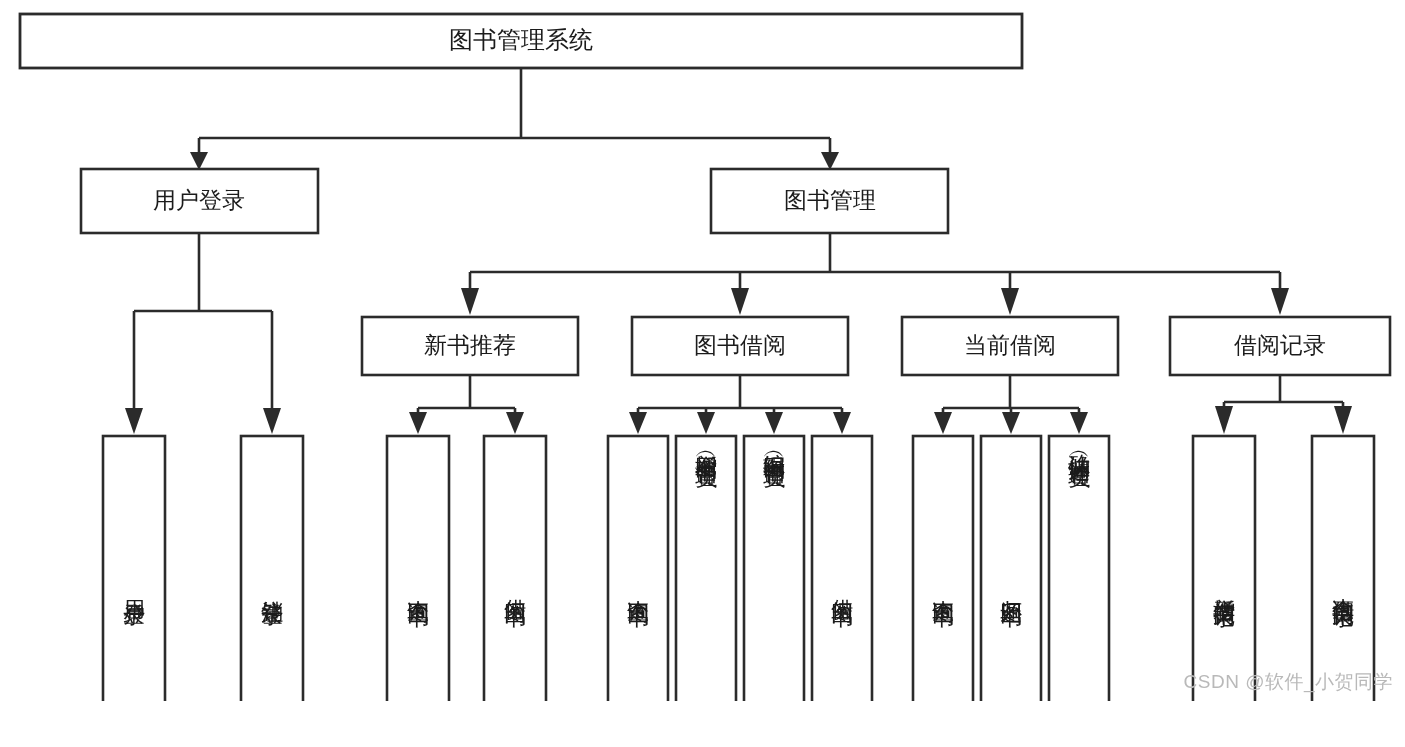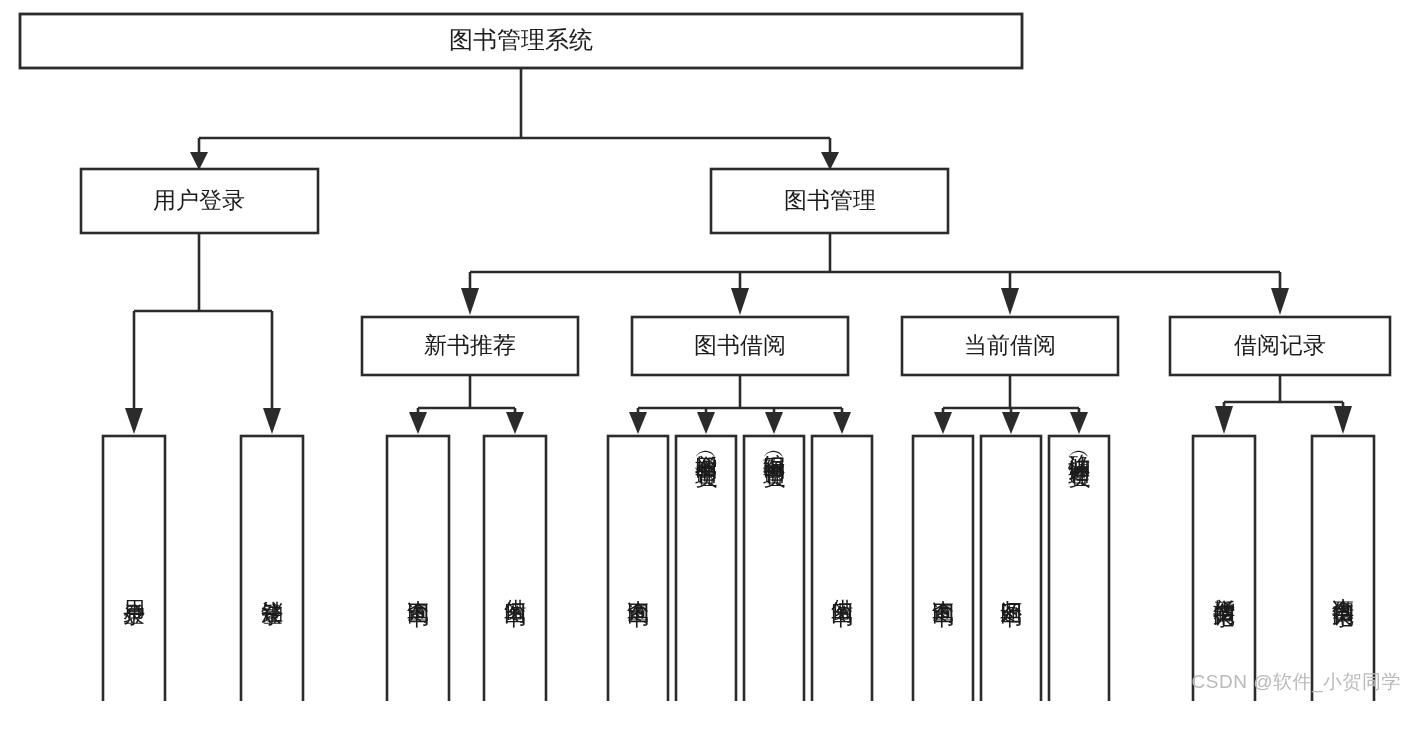--- a/index.html
+++ b/index.html
@@ -73,21 +73,21 @@
     font-family: "Liberation Sans", "DejaVu Sans", sans-serif;
     font-size: 22px;
     line-height: 1.12;
     letter-spacing: 2px;
     color: #1b1b1b;
     white-space: nowrap;
     text-align: center;
   }
   .watermark {
     position: absolute;
-    right: 4px;
+    right: 12px;
     bottom: 6px;
     font-family: "Liberation Sans", "DejaVu Sans", sans-serif;
     font-size: 19px;
     color: #b9b9b9;
     letter-spacing: 0.5px;
     white-space: nowrap;
   }
 </style>
 </head>
 <body>

